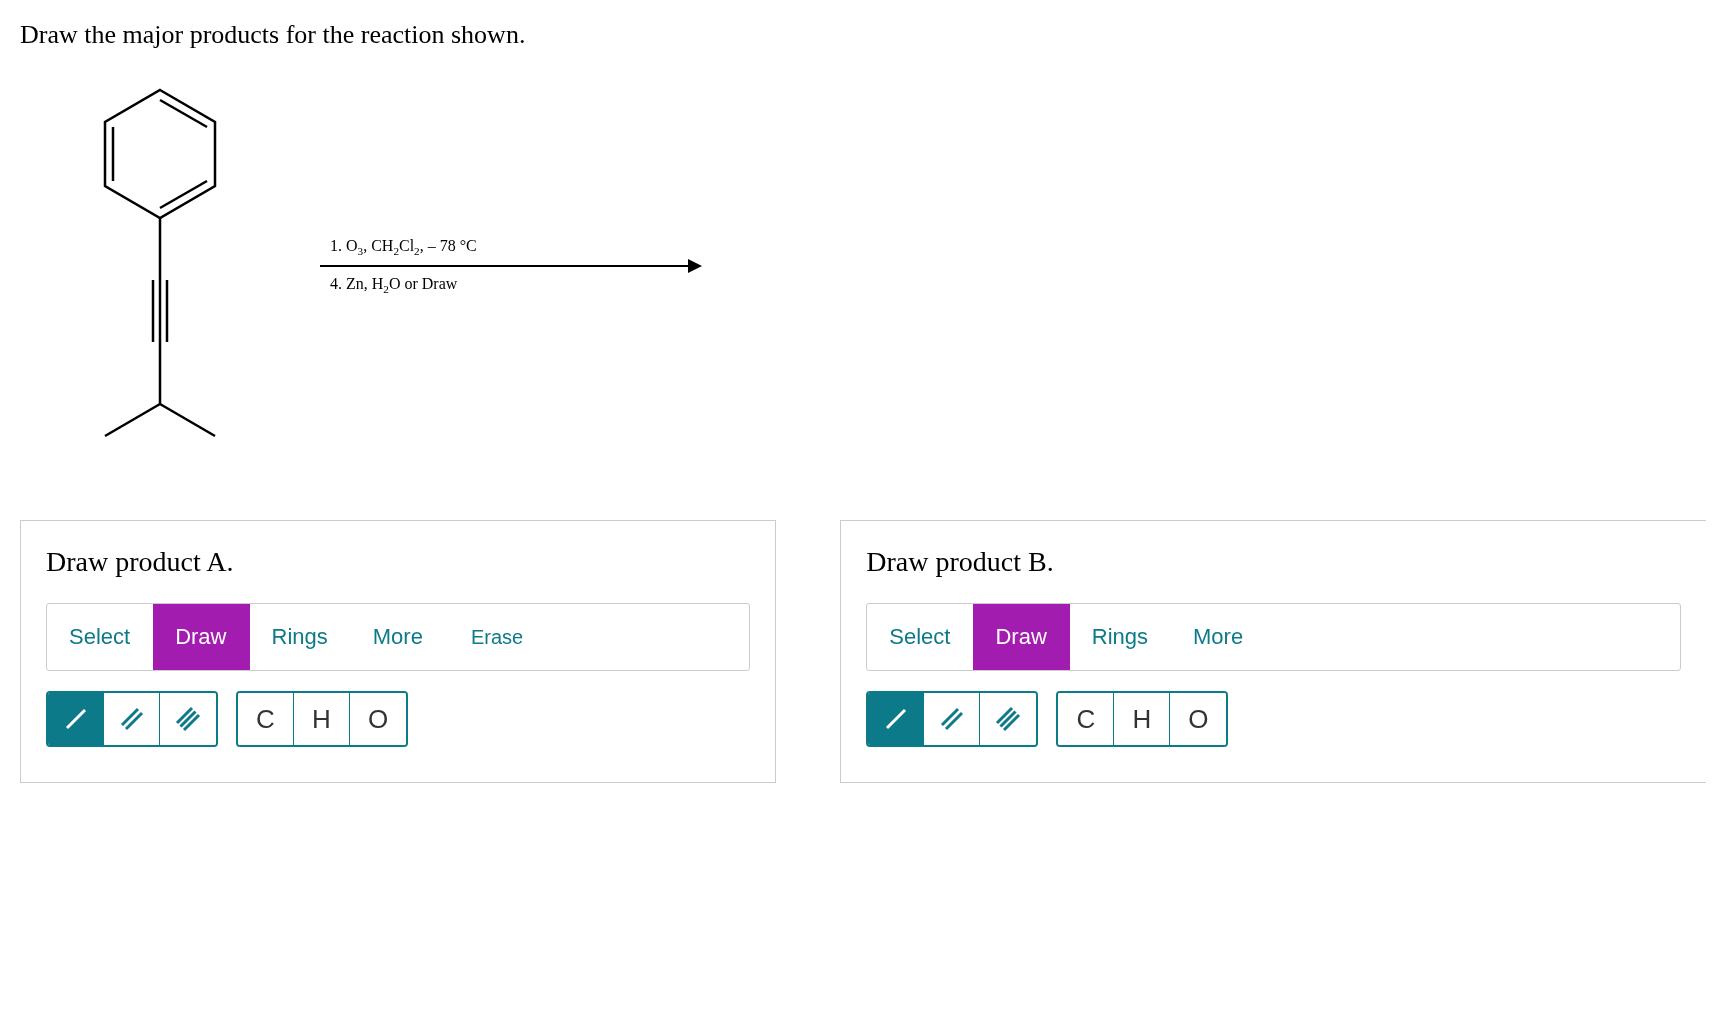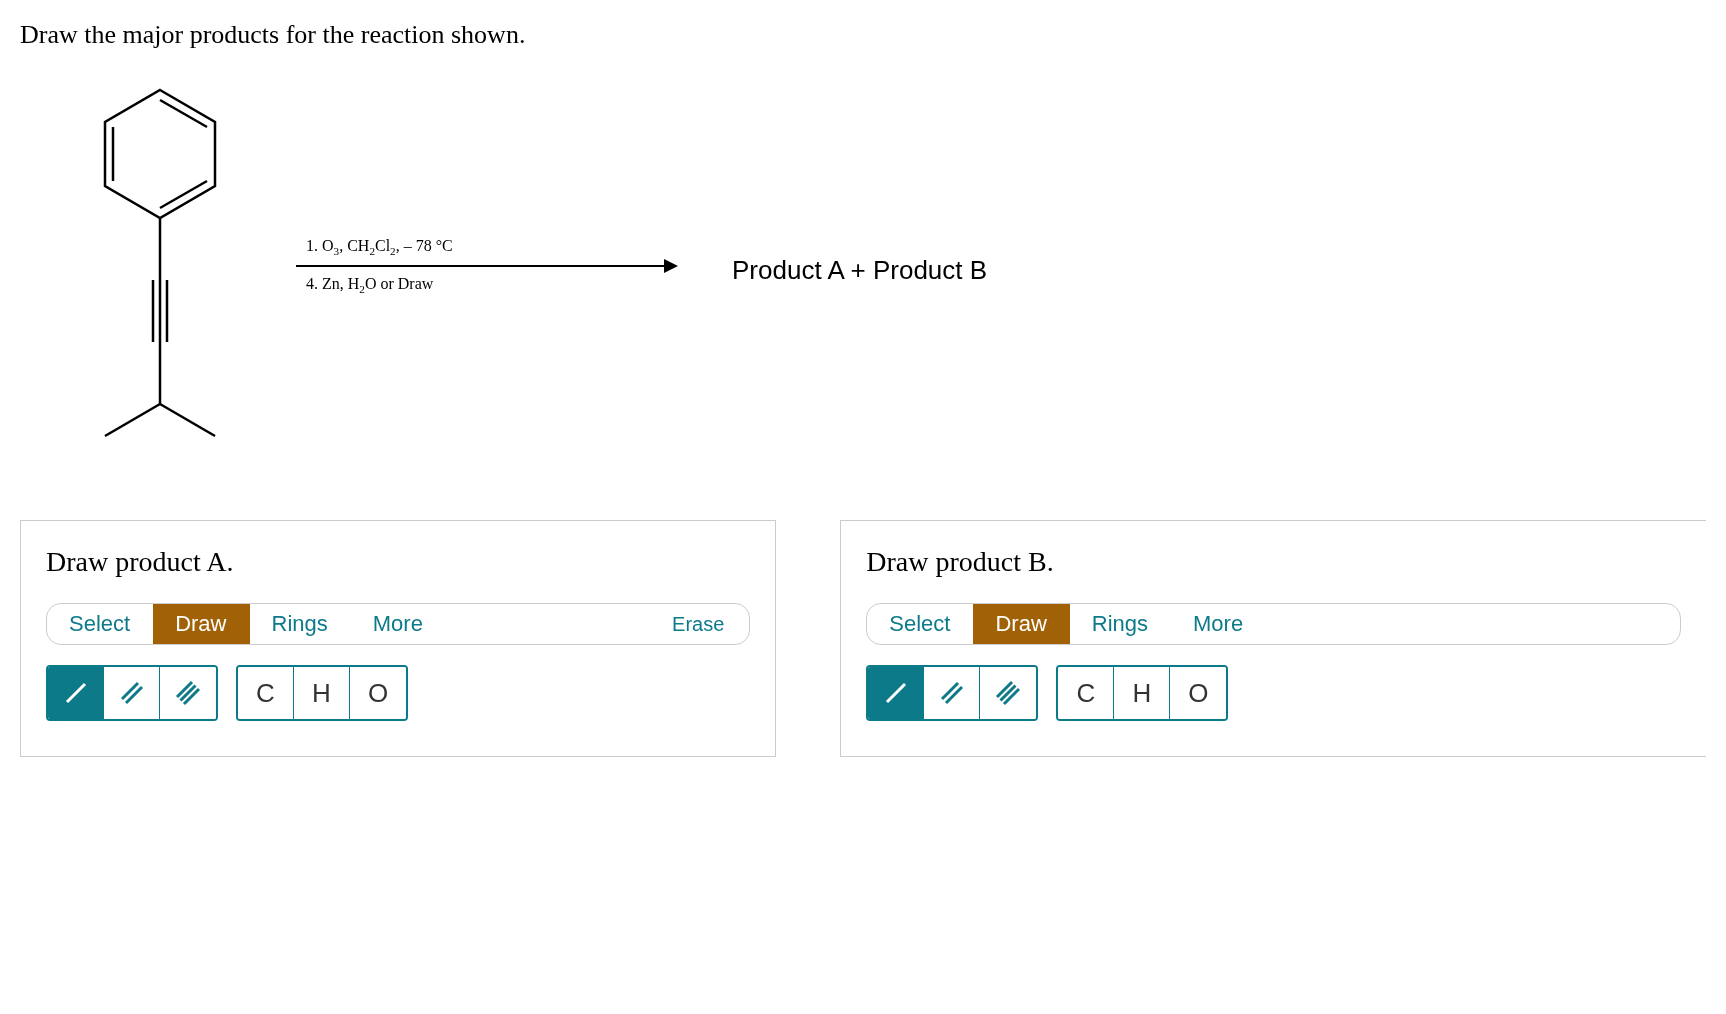--- a/index.html
+++ b/index.html
@@ -10,21 +10,21 @@
       width: 1726px;
     }
     .question-text {
       font-size: 26px;
       color: #000;
       margin-bottom: 30px;
     }
     .reaction-area {
       display: flex;
       align-items: center;
-      gap: 36px;
+      gap: 60px;
       margin-left: 40px;
       margin-bottom: 60px;
     }
     .molecule-svg {
       width: 200px;
       height: 380px;
     }
     .reagent-line {
       margin-bottom: 8px;
       padding-left: 10px;
@@ -65,44 +65,43 @@
       width: 870px;
       border-right: none;
     }
     .panel-title {
       font-family: Georgia, serif;
       font-size: 28px;
       margin-bottom: 25px;
     }
     .toolbar {
       border: 1px solid #ccc;
-      border-radius: 15px;
-      display: flex;
-      justify-content: space-between;
+      border-radius: 3px;
+      display: flex;
       align-items: center;
       padding: 0;
       margin-bottom: 20px;
-      height: 42px;
+      height: 68px;
       font-family: Arial, sans-serif;
     }
     .toolbar-left {
       display: flex;
       height: 100%;
     }
     .toolbar-tab {
       padding: 0 22px;
       display: flex;
       align-items: center;
       font-size: 22px;
       color: #0d7a8a;
       cursor: pointer;
       border-right: 1px solid transparent;
     }
     .toolbar-tab.active {
-      background: #a16207;
+      background: #a21caf;
       color: #fff;
     }
     .erase-btn {
       padding: 0 25px;
       font-size: 20px;
       color: #0d7a8a;
       cursor: pointer;
       height: 100%;
       display: flex;
       align-items: center;
@@ -186,21 +185,20 @@
   <div>
     <div class="reagent-line">
       <span>1. O</span><sub>3</sub><span>, CH</span><sub>2</sub><span>Cl</span><sub>2</sub><span>, – 78 °C</span>
     </div>
     <div class="arrow-line"></div>
     <div class="reagent-line">
       <span>4. Zn, H</span><sub>2</sub><span>O or Draw</span>
     </div>
   </div>
 
-  <div class="products-text">Product A + Product B</div>
 </div>
 
 <div class="drawing-panels">
 
   <div class="drawing-panel">
     <div class="panel-title">Draw product A.</div>
 
     <div class="toolbar">
       <div class="toolbar-left">
         <div class="toolbar-tab">Select</div>

